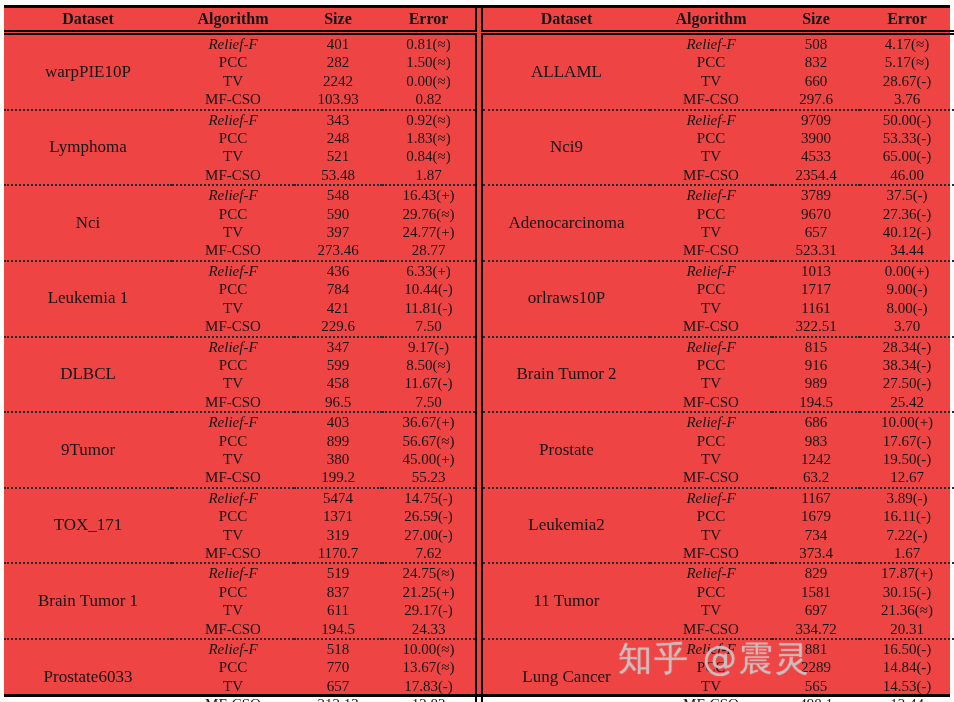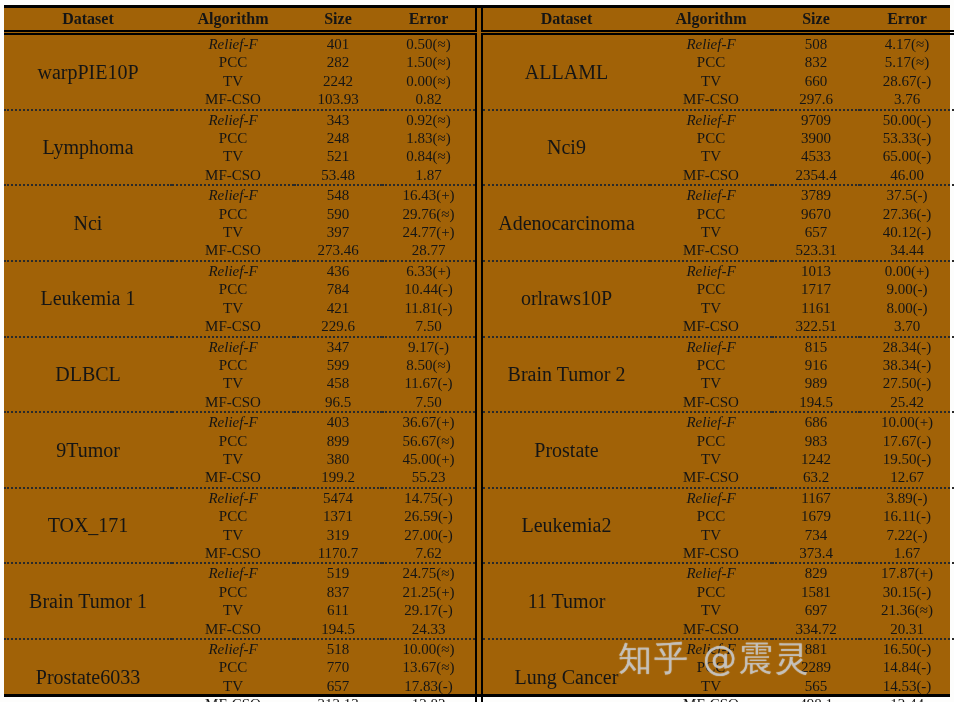--- a/index.html
+++ b/index.html
@@ -11,21 +11,21 @@
     overflow: hidden;
     position: relative;
   }
   .page {
     position: absolute;
     left: 4px; top: 5px;
     width: 946px; height: 692px;
     border-top: 3px solid #000;
     border-bottom: 3px solid #000;
     display: flex;
-    background: #a16207;
+    background: #ef4444;
   }
   table {
     border-collapse: collapse;
     table-layout: fixed;
     width: 472px;
     flex: 0 0 472px;
   }
   table.left  { border-right: 2px solid #000; }
   table.right { border-left: 2px solid #000; margin-left: 4px; }
   th, td {
@@ -39,21 +39,21 @@
   thead th {
     font-weight: bold;
     font-size: 16px;
     line-height: 22px;
     border-bottom: 5px double #000;
   }
   col.c-dataset { width: 168px; }
   col.c-alg     { width: 122px; }
   col.c-size    { width: 88px;  }
   col.c-err     { width: 94px;  }
-  td.dataset { font-size: 20px; }
+  td.dataset { font-size: 17px; }
   tr.group-start td { border-top: 2px dotted #2a2a2a; }
   td.alg-italic { font-style: italic; }
   span.bold-val { font-weight: normal; }
   .watermark {
     position: absolute;
     left: 618px; top: 636px;
     width: 336px;
     font-family: "DejaVu Sans", sans-serif;
     font-size: 34px;
     font-weight: normal;
@@ -82,21 +82,21 @@
         <th>Algorithm</th>
         <th>Size</th>
         <th>Error</th>
       </tr>
     </thead>
     <tbody>
         <tr>
           <td rowspan="4" class="dataset">warpPIE10P</td>
           <td class="alg-italic">Relief-F</td>
           <td>401</td>
-          <td><span>0.50</span><span>(≈)</span></td>
+          <td><span>0.81</span><span>(≈)</span></td>
         </tr>
         <tr>
           <td>PCC</td>
           <td>282</td>
           <td><span>1.50</span><span>(≈)</span></td>
         </tr>
         <tr>
           <td>TV</td>
           <td>2242</td>
           <td><span class="bold-val">0.00</span><span>(≈)</span></td>

